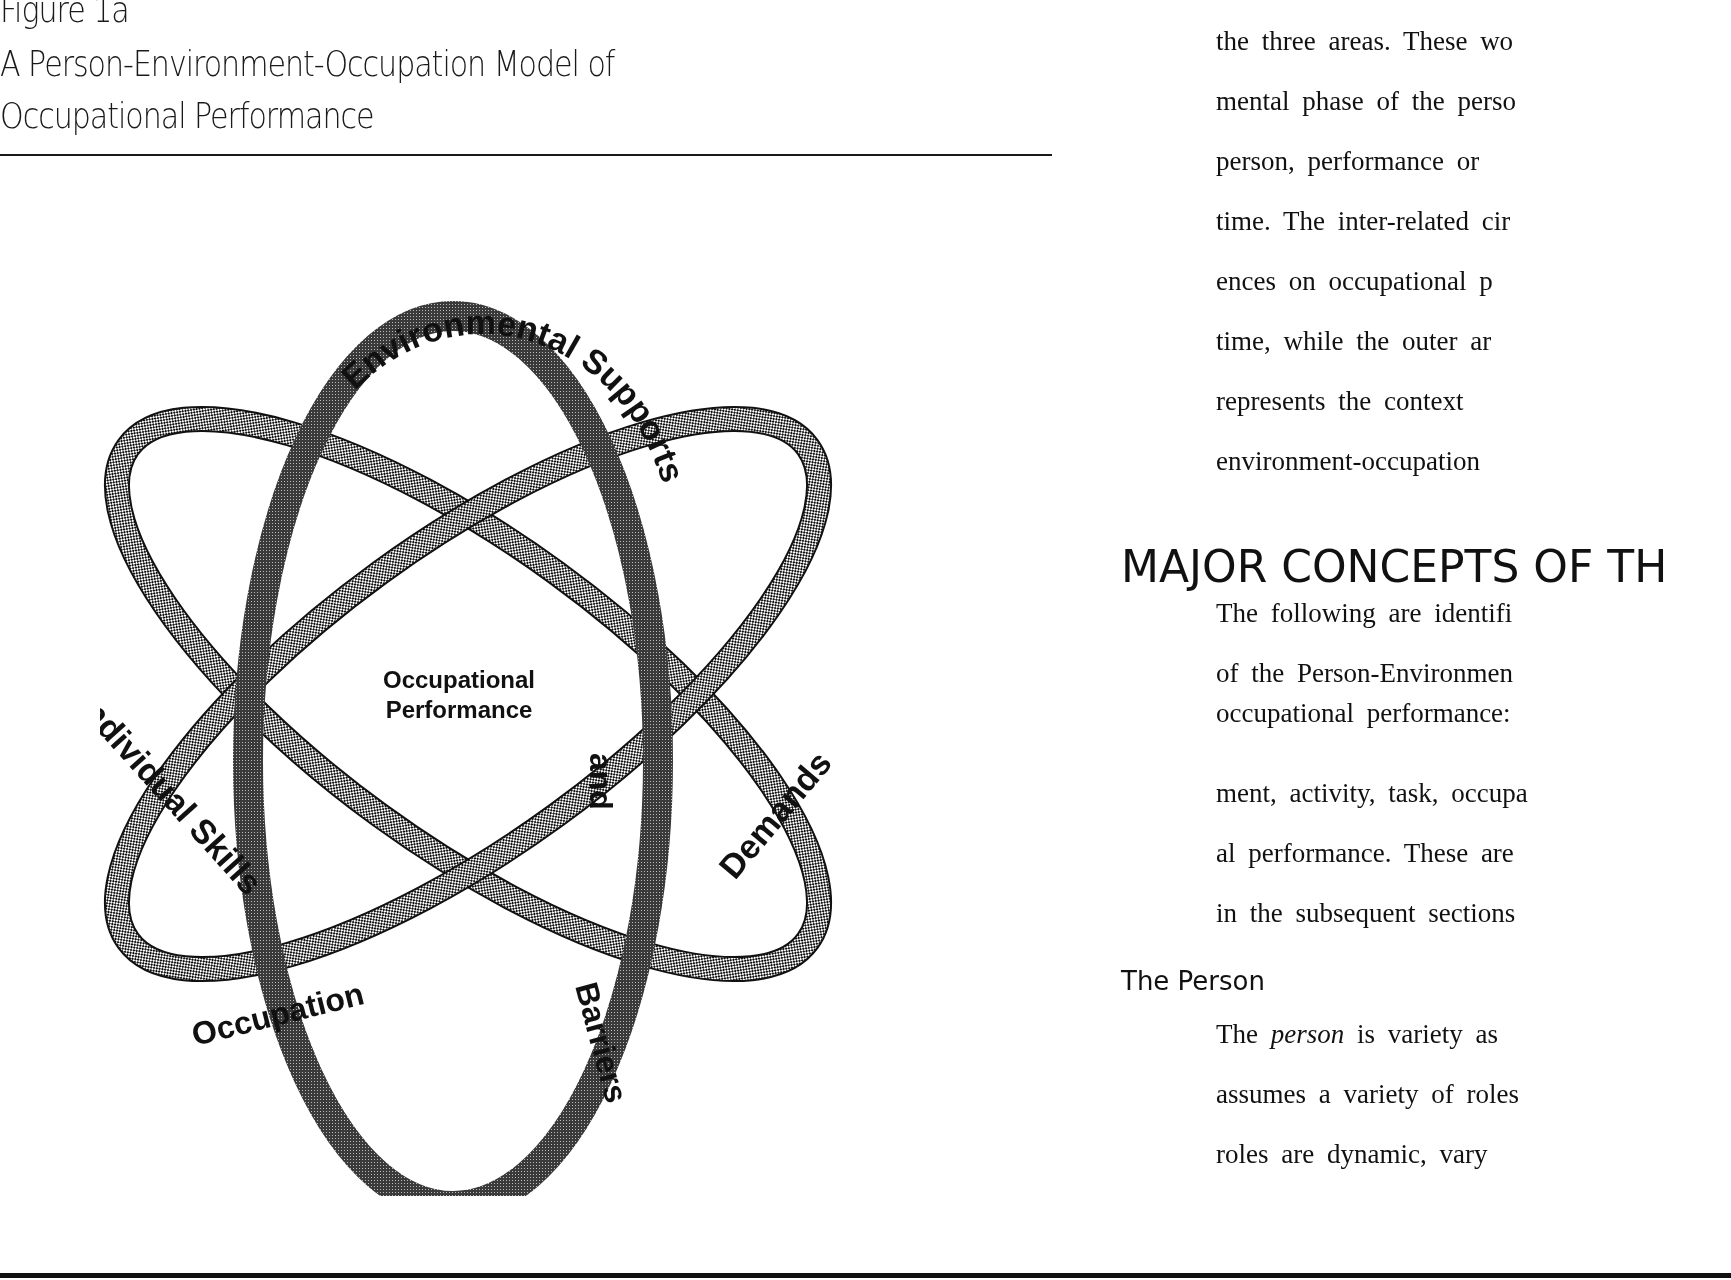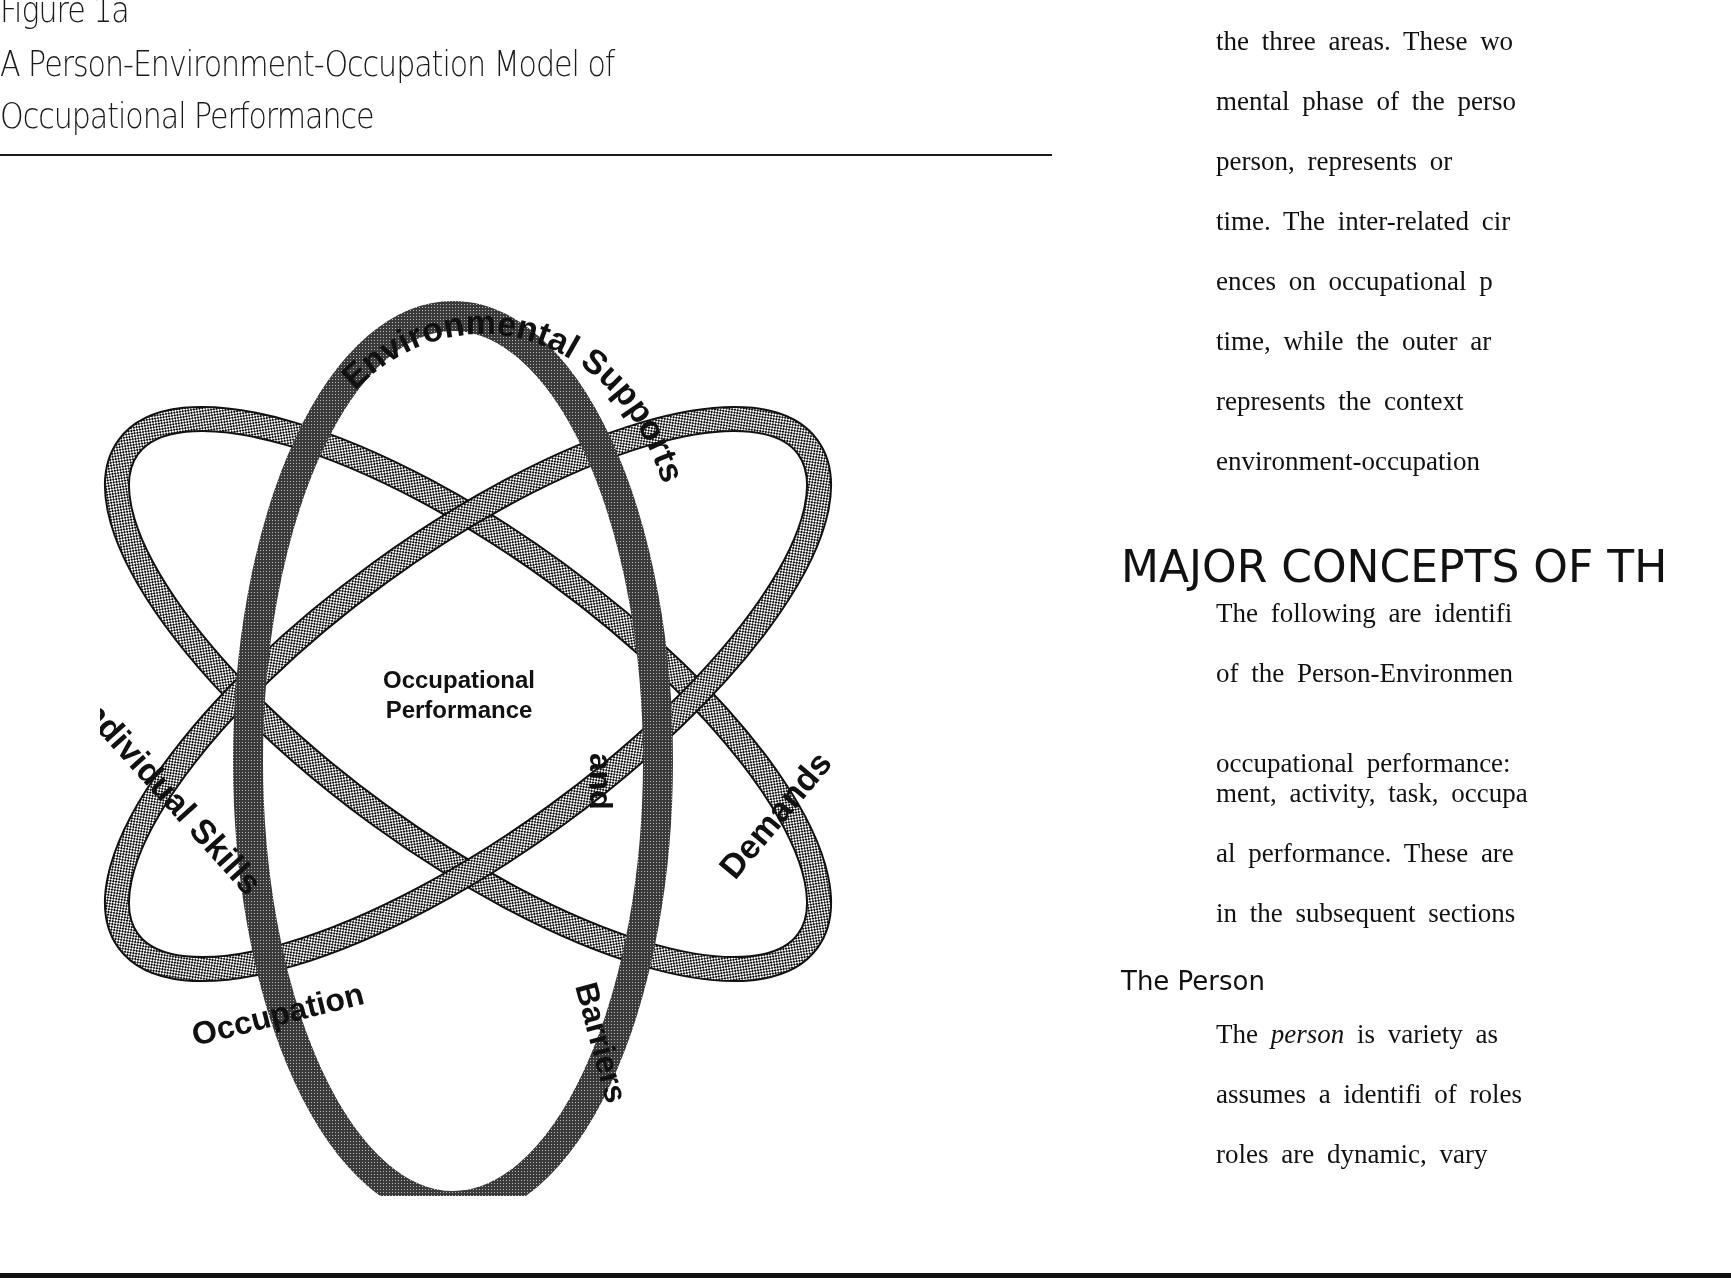--- a/index.html
+++ b/index.html
@@ -113,36 +113,36 @@
       <text class="lbl" font-size="34" transform="translate(635,665) rotate(-50)">Demands</text>
       <text class="lbl" font-size="32" transform="translate(95,830) rotate(-14)">Occupation</text>
 
       <text class="lbl" font-size="24" x="359" y="472" text-anchor="middle">Occupational</text>
       <text class="lbl" font-size="24" x="359" y="502" text-anchor="middle">Performance</text>
     </svg>
   </div>
 
   <div class="body-line" style="top:10px">the three areas. These wo</div>
   <div class="body-line" style="top:70px">mental phase of the perso</div>
-  <div class="body-line" style="top:130px">person, represents or</div>
+  <div class="body-line" style="top:130px">person, performance or</div>
   <div class="body-line" style="top:190px">time. The inter-related cir</div>
   <div class="body-line" style="top:310px">time, while the outer ar</div>
   <div class="body-line" style="top:250px">ences on occupational p</div>
   <div class="body-line" style="top:370px">represents the context</div>
   <div class="body-line" style="top:430px">environment-occupation</div>
 
   <div class="heading major-heading">MAJOR CONCEPTS OF TH</div>
 
   <div class="body-line" style="top:582px">The following are identifi</div>
   <div class="body-line" style="top:642px">of the Person-Environmen</div>
-  <div class="body-line" style="top:732px">occupational performance:</div>
+  <div class="body-line" style="top:682px">occupational performance:</div>
   <div class="body-line" style="top:762px">ment, activity, task, occupa</div>
   <div class="body-line" style="top:822px">al performance. These are</div>
   <div class="body-line" style="top:882px">in the subsequent sections</div>
 
   <div class="heading sub-heading">The Person</div>
 
   <div class="body-line" style="top:1003px"><span>The </span><em>person</em><span> is variety as</span></div>
-  <div class="body-line" style="top:1063px">assumes a identifi of roles</div>
+  <div class="body-line" style="top:1063px">assumes a variety of roles</div>
   <div class="body-line" style="top:1123px">roles are dynamic, vary</div>
 
   <div class="bottom-rule"></div>
 </div>
 
 </body></html>

